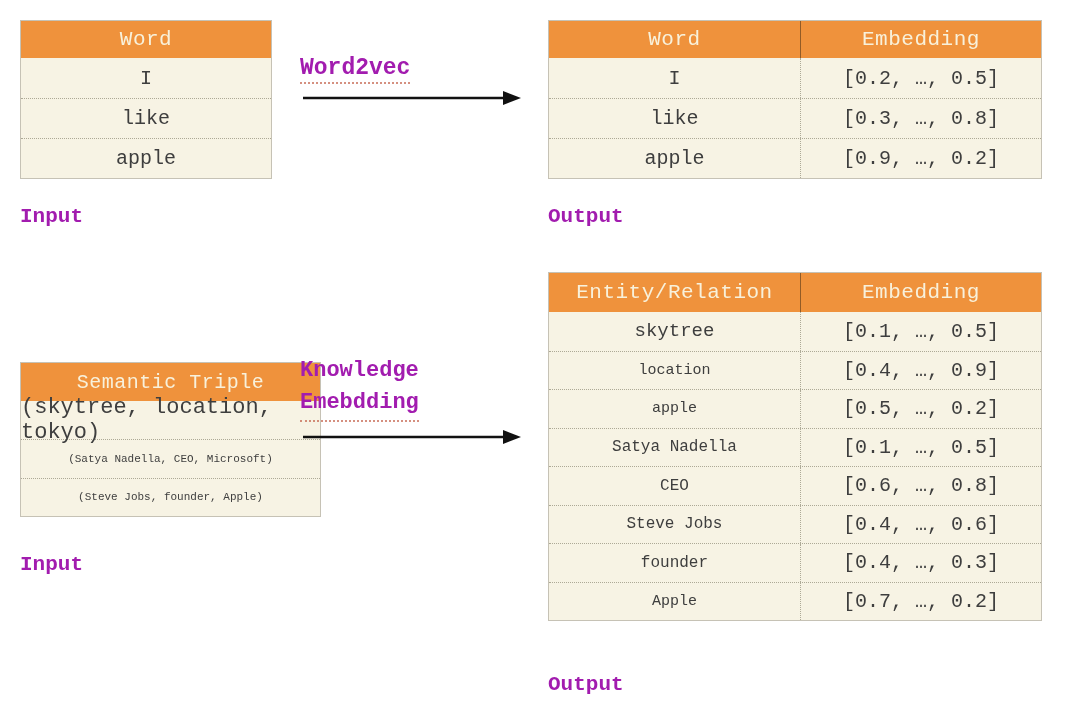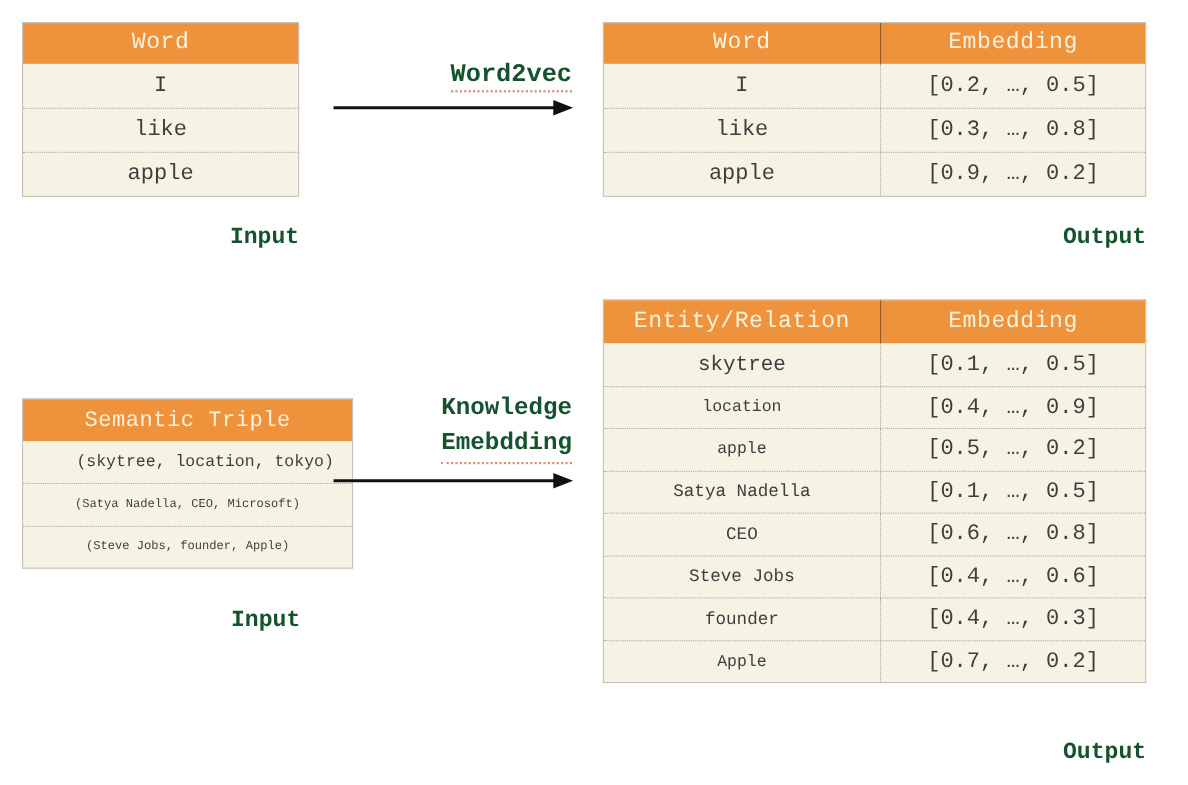--- a/index.html
+++ b/index.html
@@ -43,35 +43,35 @@
   
   #wv-out{left:548px;top:20px;width:494px;}
   #wv-out .thead2{height:37px;}
   #wv-out .row2{height:40px;}
   #wv-out .cell{font-size:20px;}
 
   
   #kg-in{left:20px;top:362px;width:301px;}
   #kg-in .thead{height:38px;font-size:20px;}
   #kg-in .row{height:38.3px;font-size:11px;}
-  #kg-in .tbody .row:nth-child(1){font-size:15px;padding-left:32px;}
+  #kg-in .tbody .row:nth-child(1){font-size:22px;}
 
   
   #kg-out{left:548px;top:272px;width:494px;}
   #kg-out .thead2{height:39px;}
   #kg-out .row2{height:38.5px;}
   #kg-out .cell.key{font-size:16px;}
   #kg-out .cell.val{font-size:20px;}
   #kg-out .tbody .row2:nth-child(1) .cell.key{font-size:19px;}
   #kg-out .tbody .row2:nth-child(2) .cell.key,
   #kg-out .tbody .row2:nth-child(3) .cell.key,
   #kg-out .tbody .row2:nth-child(8) .cell.key{font-size:15px;}
 
   .flow-label{
-    position:absolute;text-align:right;font-weight:bold;color:#14532d;
+    position:absolute;text-align:left;font-weight:bold;color:#a21caf;
   }
   .io-label{font-size:21px;line-height:26px;}
   #wv-input-label{left:20px;top:204px;width:252px;}
   #wv-output-label{left:548px;top:204px;width:494px;}
   #kg-input-label{left:20px;top:552px;width:253px;}
   #kg-output-label{left:548px;top:672px;width:494px;}
 
   #wv-proc{left:300px;top:55px;width:220px;font-size:23px;line-height:26px;}
   #kg-proc{left:300px;top:355px;width:220px;font-size:22px;line-height:32px;}
   .u{

